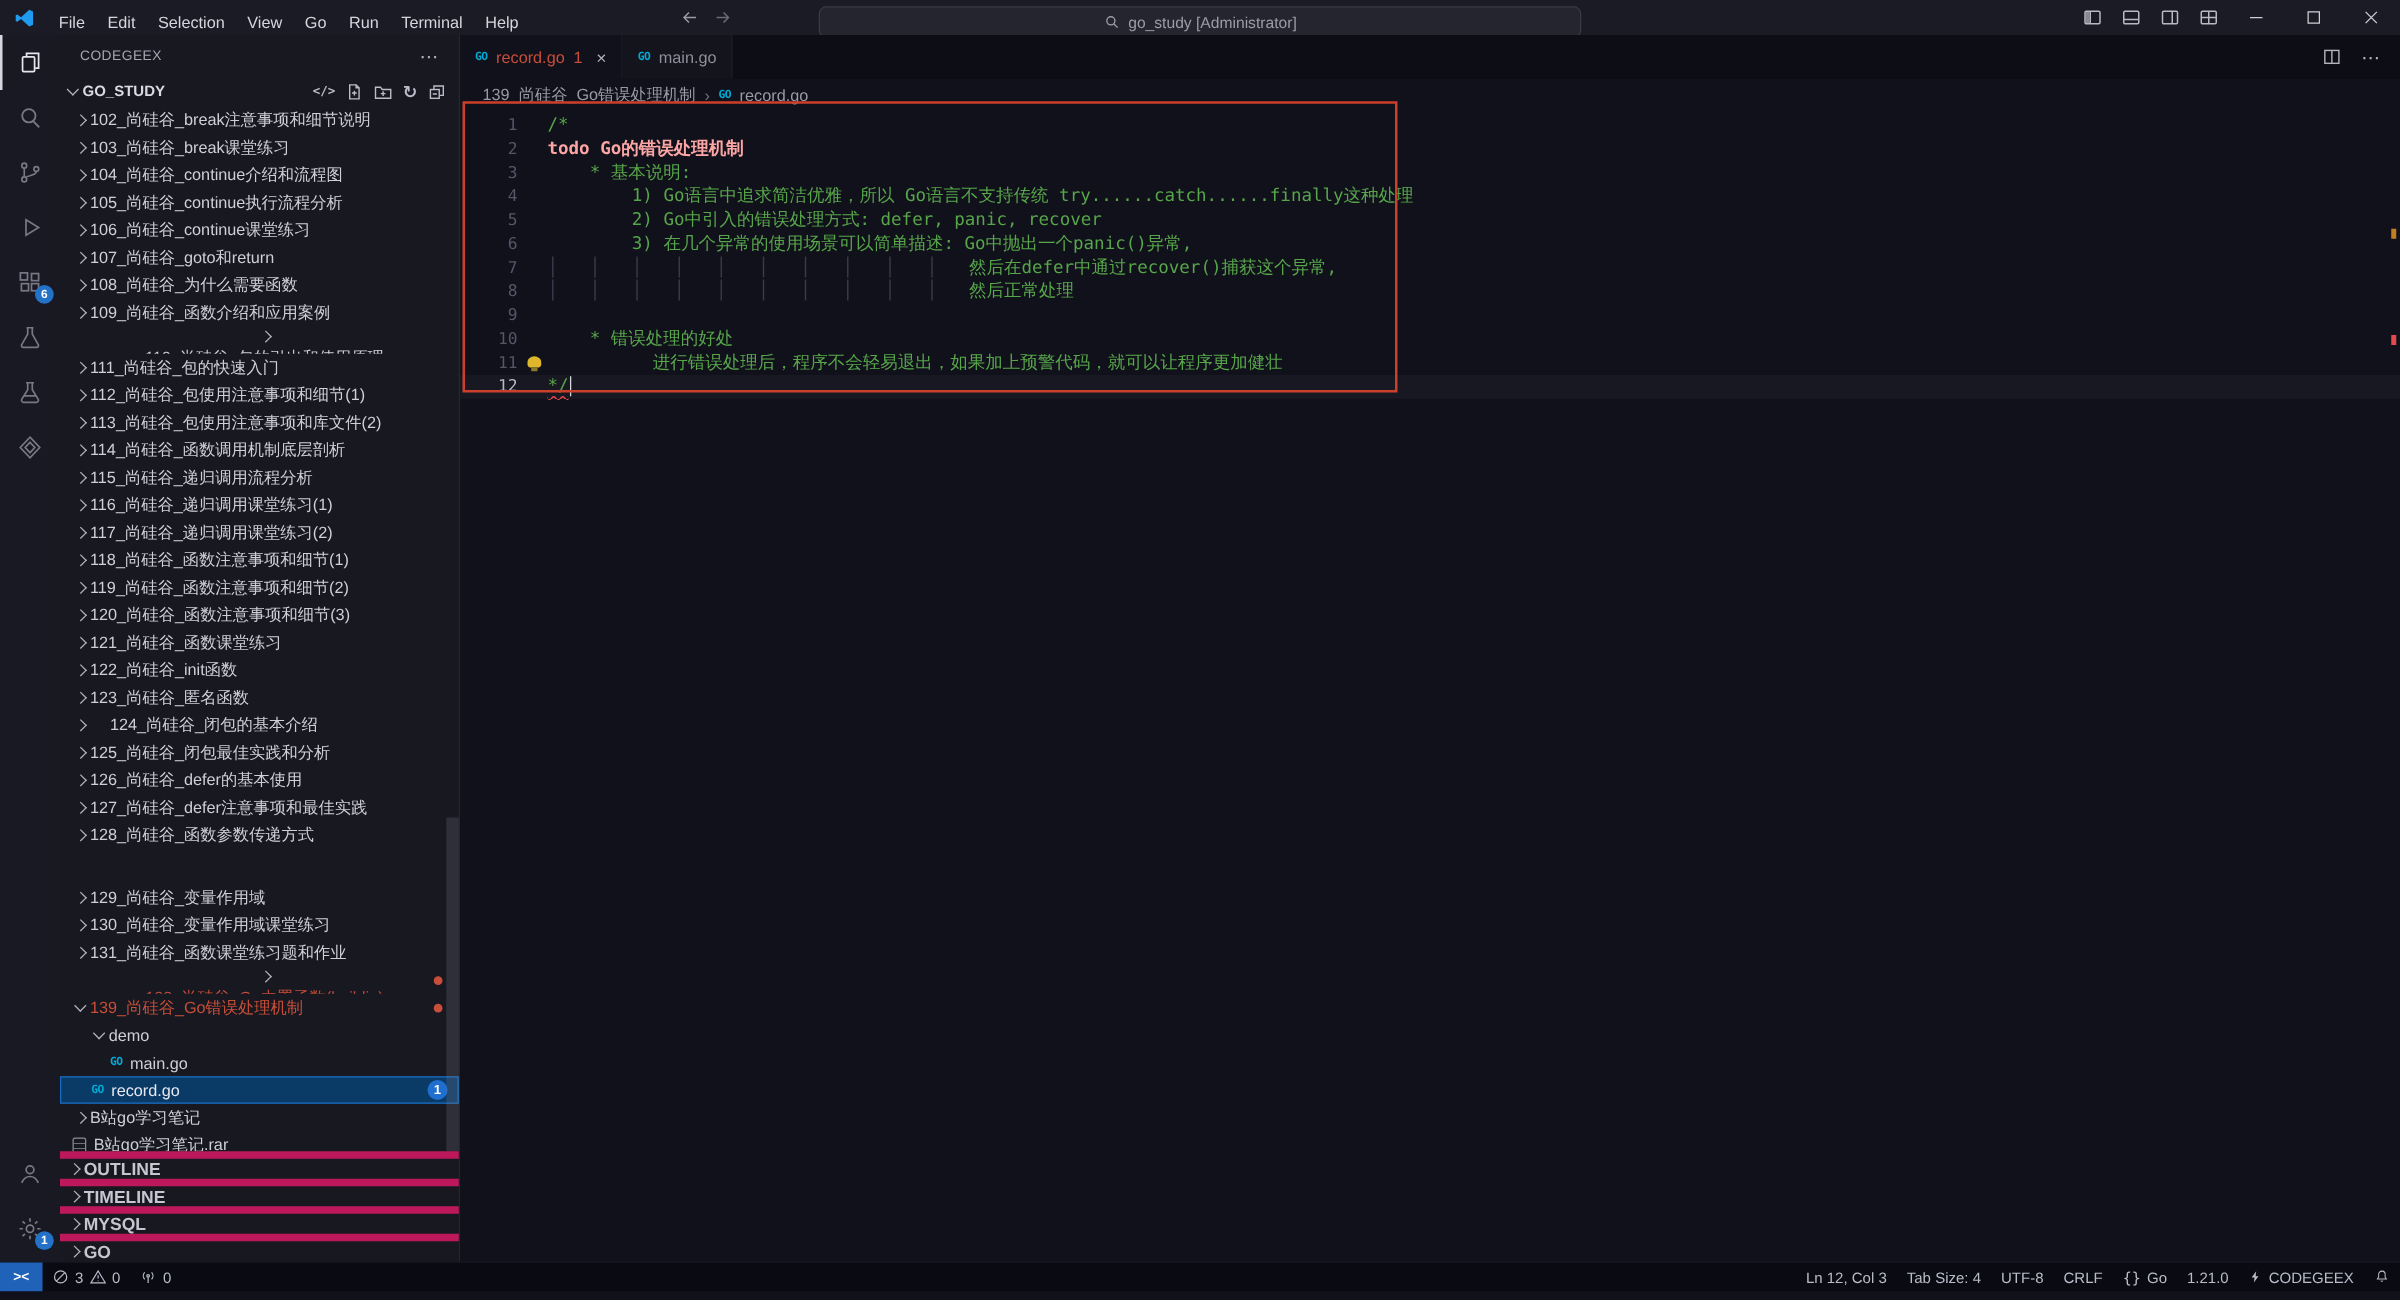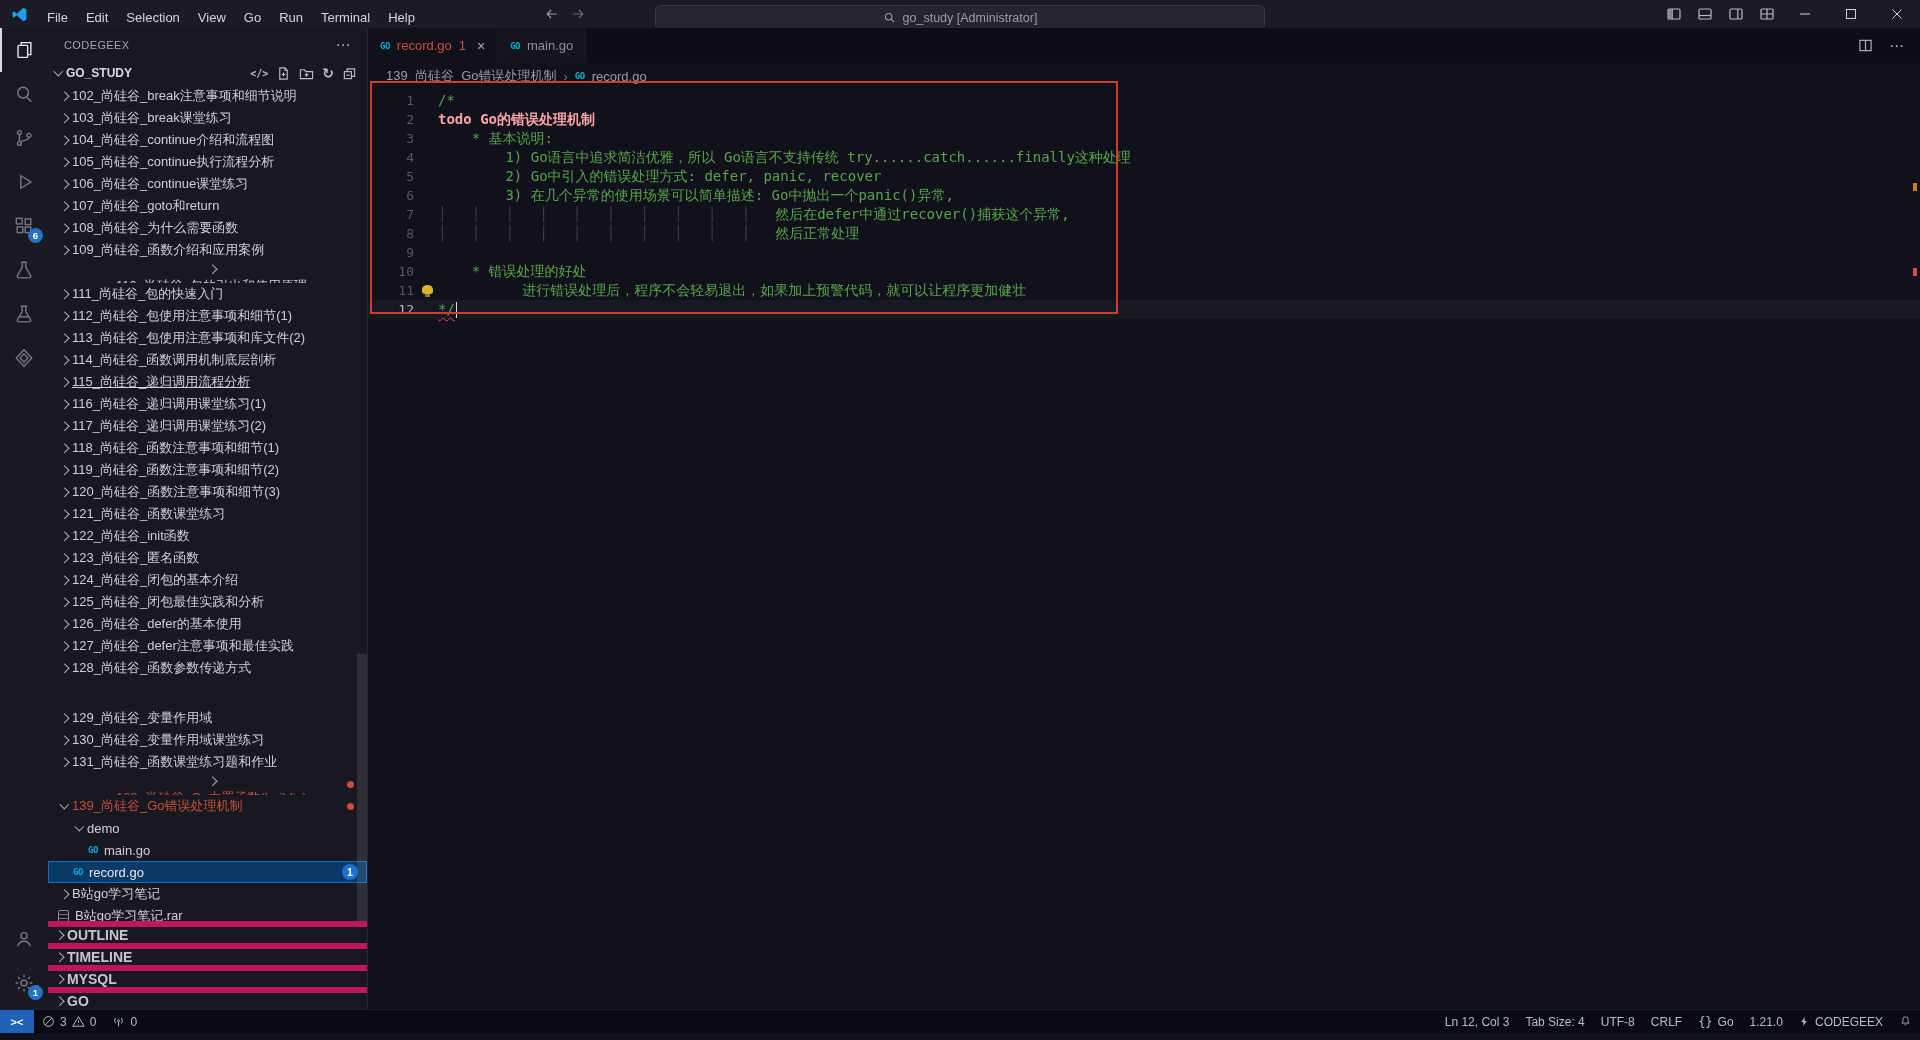--- a/index.html
+++ b/index.html
@@ -329,21 +329,21 @@
           <span class="tree-label">112_尚硅谷_包使用注意事项和细节(1)</span>
         </div>
         <div class="tree-row" style="padding-left: 8px;">
           <span class="chev"></span>
           <span class="tree-label">113_尚硅谷_包使用注意事项和库文件(2)</span>
         </div>
         <div class="tree-row" style="padding-left: 8px;">
           <span class="chev"></span>
           <span class="tree-label">114_尚硅谷_函数调用机制底层剖析</span>
         </div>
-        <div class="tree-row" style="padding-left: 8px; text-decoration: underline;">
+        <div class="tree-row" style="padding-left: 8px;">
           <span class="chev"></span>
           <span class="tree-label">115_尚硅谷_递归调用流程分析</span>
         </div>
         <div class="tree-row" style="padding-left: 8px;">
           <span class="chev"></span>
           <span class="tree-label">116_尚硅谷_递归调用课堂练习(1)</span>
         </div>
         <div class="tree-row" style="padding-left: 8px;">
           <span class="chev"></span>
           <span class="tree-label">117_尚硅谷_递归调用课堂练习(2)</span>
@@ -365,21 +365,21 @@
           <span class="tree-label">121_尚硅谷_函数课堂练习</span>
         </div>
         <div class="tree-row" style="padding-left: 8px;">
           <span class="chev"></span>
           <span class="tree-label">122_尚硅谷_init函数</span>
         </div>
         <div class="tree-row" style="padding-left: 8px;">
           <span class="chev"></span>
           <span class="tree-label">123_尚硅谷_匿名函数</span>
         </div>
-        <div class="tree-row" style="padding-left: 8px;">
+        <div class="tree-row" style="padding-left: 8px; gap: 16px;">
           <span class="chev"></span>
           <span class="tree-label">124_尚硅谷_闭包的基本介绍</span>
         </div>
         <div class="tree-row" style="padding-left: 8px;">
           <span class="chev"></span>
           <span class="tree-label">125_尚硅谷_闭包最佳实践和分析</span>
         </div>
         <div class="tree-row" style="padding-left: 8px;">
           <span class="chev"></span>
           <span class="tree-label">126_尚硅谷_defer的基本使用</span>

